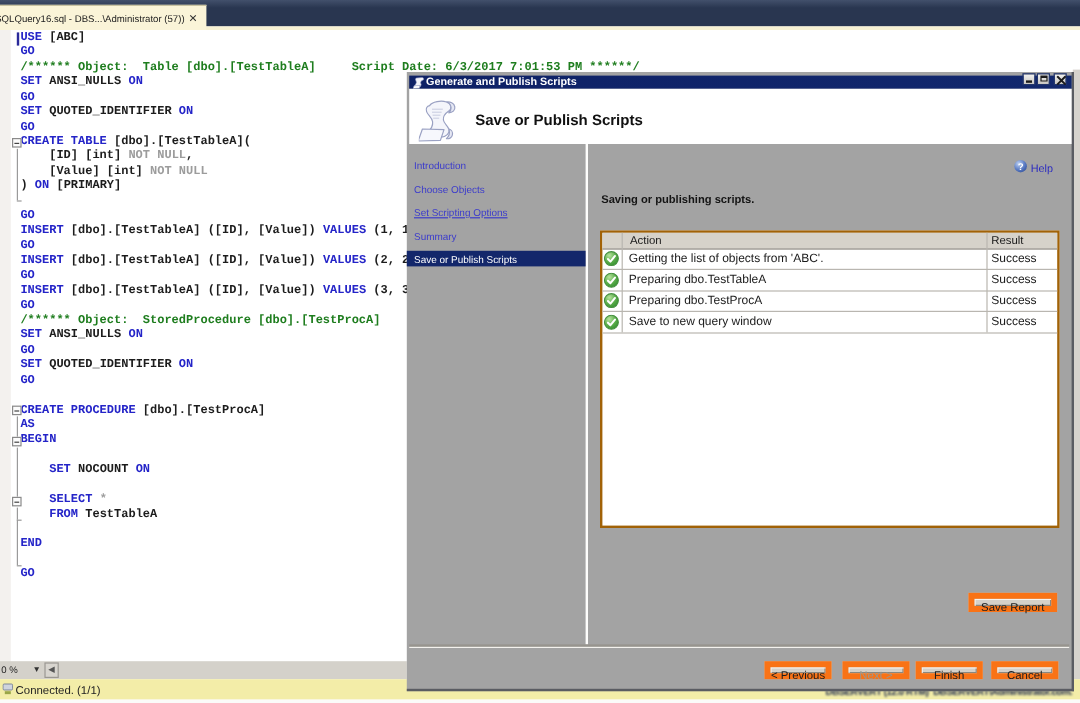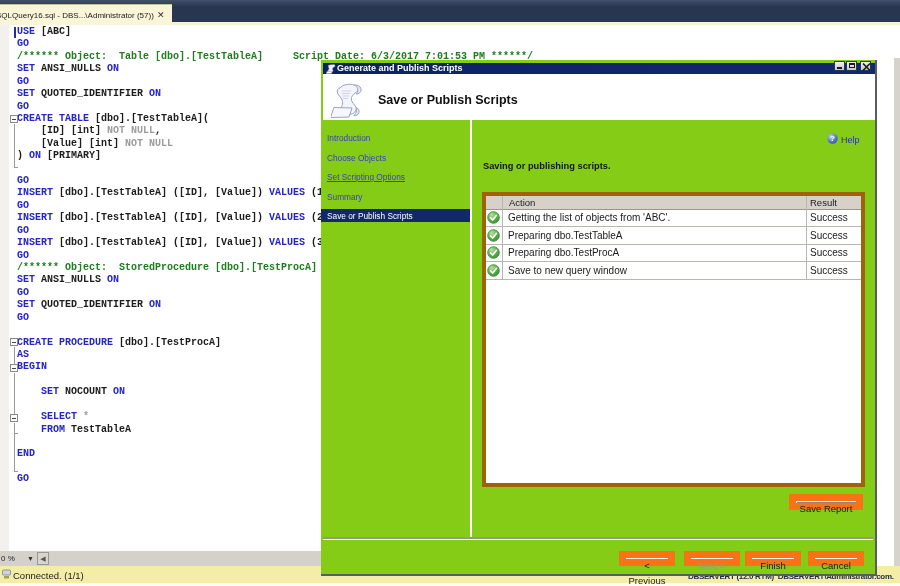--- a/index.html
+++ b/index.html
@@ -31,51 +31,51 @@
 #scrollrow .pct{position:absolute;left:1px;top:3px;font-size:8px;}
 #scrollrow .dd{position:absolute;left:27px;top:4px;font-size:7px;color:#333;}
 #scrollrow .btn{position:absolute;left:37px;top:1px;width:12px;height:13px;background:#d8d5cf;
   border:1px solid #9a9792;box-sizing:border-box;font-size:7px;color:#555;text-align:center;line-height:11px;}
 
 #status{left:0;top:566px;width:900px;height:17px;background:#f3eda8;font-size:9.5px;color:#222;}
 #status .txt{position:absolute;left:13px;top:3.5px;}
 #statusblur{left:688px;top:572px;width:212px;height:12px;font-size:8px;font-weight:bold;color:#222e4e;filter:blur(0.7px);white-space:nowrap;letter-spacing:-0.3px;overflow:hidden;}
 #bottomwhite{left:0;top:583px;width:900px;height:3px;background:#fbfbf9;}
 
-#dlg{left:321px;top:60px;width:554px;height:514px;background:#84cc16;
+#dlg{left:339px;top:60px;width:554px;height:514px;background:#a3a3a3;
   border-right:2px solid #5a5c62;border-bottom:2px solid #5a5c62;}
 #dtitle{position:absolute;left:2px;top:3px;width:552px;height:11px;background:linear-gradient(90deg,#0e2166,#12286e);
   color:#fff;font-size:9px;font-weight:bold;line-height:11px;}
 #dtitle .txt{position:absolute;left:14px;top:0px;}
 .wbtn{position:absolute;top:0.5px;width:11px;height:10px;background:linear-gradient(#f2f2f0,#c9c7c1);
   border:1px solid #22356b;box-sizing:border-box;}
 #dheader{position:absolute;left:2px;top:14px;width:552px;height:46px;background:#fff;}
 #dheader .t{position:absolute;left:55px;top:19px;font-size:12.5px;font-weight:bold;color:#111;}
 #sidebar{position:absolute;left:2px;top:60px;width:147px;height:417px;}
 #vdivider{position:absolute;left:149px;top:60px;width:2px;height:417px;background:#fdfdfc;}
 .nav{position:absolute;left:6px;font-size:8.3px;color:#3c3ccb;}
 #navsel{position:absolute;left:0px;top:149px;width:149px;height:13px;background:#13276b;}
 #navsel span{position:absolute;left:6px;top:2px;font-size:8.3px;color:#fff;}
 #help{position:absolute;left:520px;top:75px;font-size:9px;color:#2a2ac0;}
 #saving{position:absolute;left:162px;top:101px;font-size:9.3px;font-weight:bold;color:#151515;}
 
-#listbox{position:absolute;left:161px;top:132px;width:383px;height:295px;background:#fff;
-  border:4px solid #a16207;box-sizing:border-box;text-align:right;}
+#listbox{position:absolute;left:161px;top:132px;width:383px;height:248px;background:#fff;
+  border:2px solid #a16207;box-sizing:border-box;text-align:right;}
 #lhead{position:absolute;left:0;top:0;width:100%;height:13px;background:#d6d2ca;border-bottom:1px solid #999690;
   font-size:9.5px;color:#1a1a1a;}
 #lhead .a{position:absolute;left:23px;top:1px;}
 #lhead .r{position:absolute;left:324px;top:1px;}
 .lrow{position:absolute;left:0;width:100%;height:17px;border-bottom:1px solid #b9b6b0;font-size:10px;color:#1a1a1a;}
 .lrow .a{position:absolute;left:22px;top:3px;}
 .lrow .chk{position:absolute;left:1px;top:2px;}
 .lrow .r{position:absolute;left:324px;top:3px;}
 .colline{position:absolute;width:1px;background:#b9b6b0;}
 
 #savereport{position:absolute;left:468px;top:434px;width:74px;height:16px;}
-.btn3d{background:#d5d1c9;border:7px solid #f97316;box-shadow:inset 1px 1px 0 #f6f4f0, inset -1px -1px 0 #8a877f;
+.btn3d{background:#d5d1c9;border:5px solid #f97316;box-shadow:inset 1px 1px 0 #f6f4f0, inset -1px -1px 0 #8a877f;
   font-size:9.5px;color:#1c1c1c;text-align:center;line-height:15px;box-sizing:border-box;}
 #sep{position:absolute;left:2px;top:477px;width:550px;height:2px;background:#97948e;border-bottom:1px solid #f4f2ee;}
 .bbtn{position:absolute;top:491px;width:56px;height:15px;}
 </style>
 </head>
 <body>
 <div class="abs" id="topbar"></div>
 <div class="abs" id="tabline"></div>
 <div class="abs" id="tab">
     <span style="position:absolute;left:-4px;top:6px;">SQLQuery16.sql - DBS...\Administrator (57))</span>

